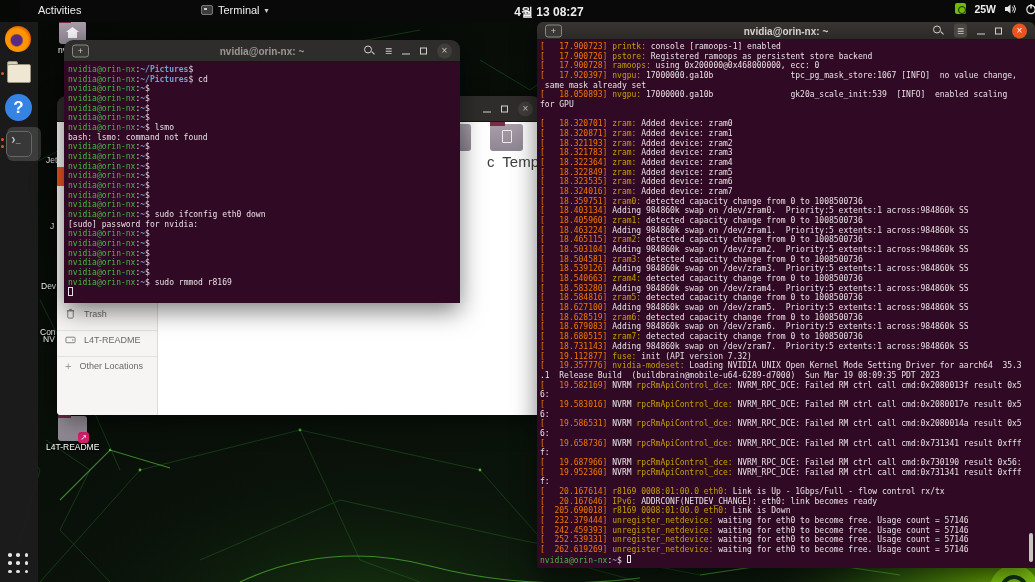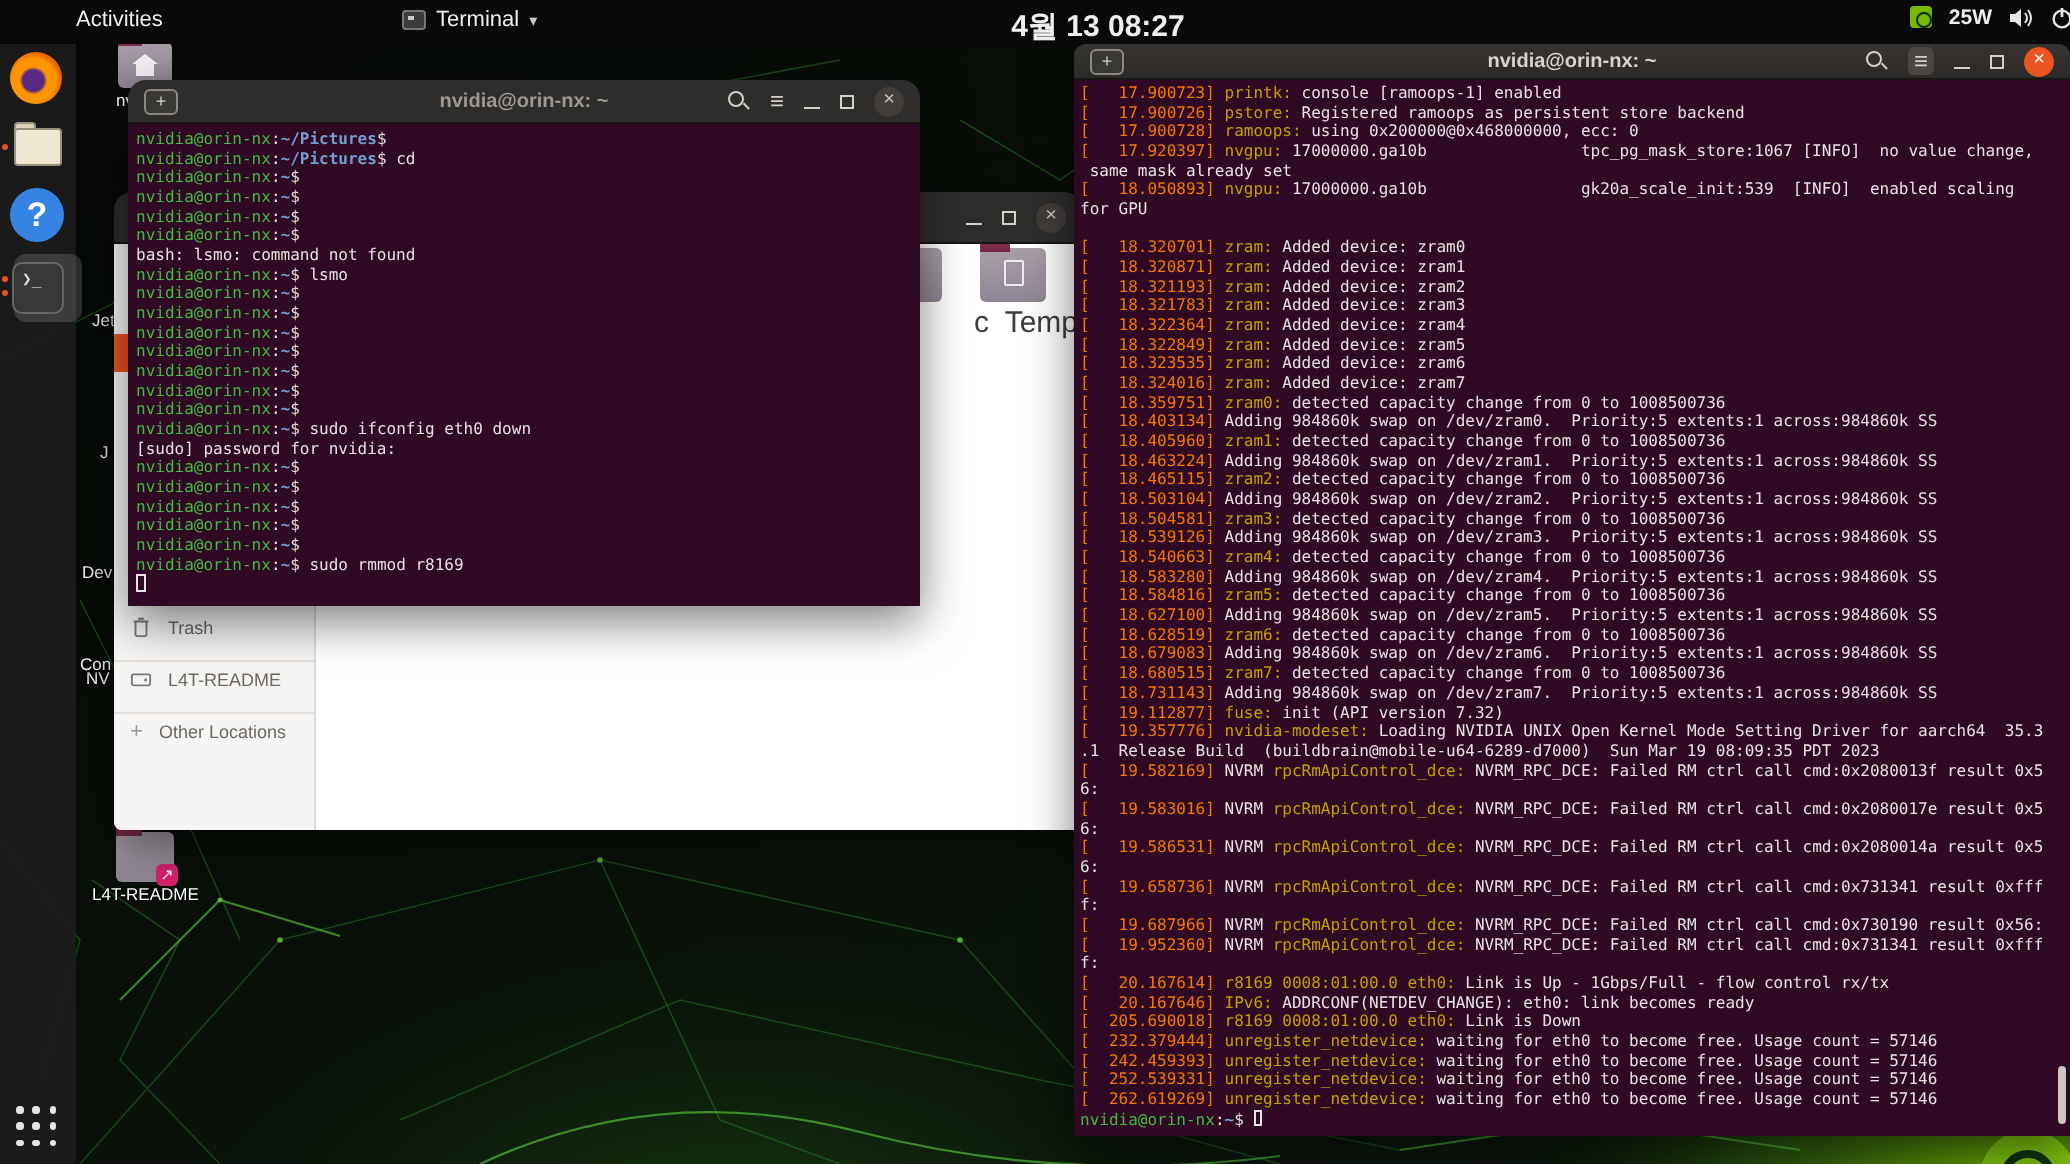--- a/index.html
+++ b/index.html
@@ -16,21 +16,21 @@
   .folder { position:relative; width:100%; height:100%; background:linear-gradient(180deg,#a89ea8 0%,#8f8694 100%); border-radius:3px; }
   .folder:before { content:""; position:absolute; left:0; top:-3px; width:45%; height:5px; background:#7b2b48; border-radius:2px 2px 0 0; }
   .badge-link { position:absolute; right:-2px; bottom:-2px; width:11px; height:11px; background:#d8226f; border-radius:3px; color:#fff; font-size:8px; line-height:11px; text-align:center; }
   
   #topbar { position:absolute; left:0; top:0; width:1035px; height:22px; background:#090909; z-index:50; color:#eee; font-size:11px;margin-left:20px; }
   #activities { position:absolute; left:18px; top:4px; }
   #appmenu { position:absolute; left:181px; top:4px; display:flex; align-items:center; gap:5px; }
   #appmenu .term-glyph { width:12px; height:10px; background:#3c3c3c; border:1px solid #777; border-radius:2px; position:relative; }
   #appmenu .term-glyph:after { content:""; position:absolute; left:2px; top:2px; width:3px; height:2px; background:#ccc; }
   .caret { font-size:8px; color:#ccc; }
-  #clock { position:absolute; left:529px; top:4px; transform:translateX(-50%); font-weight:bold; font-size:15px; }
+  #clock { position:absolute; left:529px; top:4px; transform:translateX(-50%); font-weight:bold; font-size:12px; }
   #tray { position:absolute; right:6px; top:3px; display:flex; align-items:flex-start; gap:8px; height:16px; }
   #nv-ico { width:11px; height:11px; background:#76b900; border-radius:2px; position:relative; }
   #nv-ico:after { content:""; position:absolute; left:2.5px; top:2.5px; width:6px; height:6px; border-radius:50%; border:1.5px solid #0c2a0c; }
   #pwr-mode { font-size:10.5px; font-weight:bold; }
   
   #dock { position:absolute; left:0; top:22px; width:38px; height:560px; background:#1d1d1de8; z-index:40; }
   .dock-item { position:absolute; left:5px; width:28px; height:28px; }
   .dot { position:absolute; left:-4px; width:3px; height:3px; border-radius:50%; background:#e95420; }
   #ff-icon { top:4px; left:1px; width:26px; height:26px; border-radius:50%;
      background:radial-gradient(circle at 45% 55%, #5a2a82 0 26%, #ff9500 34% 55%, #e66000 70%, #ffcb00 100%); }
@@ -218,22 +218,22 @@
         <span class="b-close gray">×</span>
       </div>
     </div>
     <div class="term-body" id="lt-body">
         <div class="ln"><span class="seg-g">nvidia@orin-nx</span><span class="seg-w">:</span><span class="seg-b">~/Pictures</span><span class="seg-w">$</span></div>
         <div class="ln"><span class="seg-g">nvidia@orin-nx</span><span class="seg-w">:</span><span class="seg-b">~/Pictures</span><span class="seg-w">$ cd</span></div>
         <div class="ln"><span class="seg-g">nvidia@orin-nx</span><span class="seg-w">:</span><span class="seg-b">~</span><span class="seg-w">$</span></div>
         <div class="ln"><span class="seg-g">nvidia@orin-nx</span><span class="seg-w">:</span><span class="seg-b">~</span><span class="seg-w">$</span></div>
         <div class="ln"><span class="seg-g">nvidia@orin-nx</span><span class="seg-w">:</span><span class="seg-b">~</span><span class="seg-w">$</span></div>
         <div class="ln"><span class="seg-g">nvidia@orin-nx</span><span class="seg-w">:</span><span class="seg-b">~</span><span class="seg-w">$</span></div>
+        <div class="ln"><span class="seg-g">nvidia@orin-nx</span><span class="seg-w">:</span><span class="seg-b">~</span><span class="seg-w">$ lsmo</span></div>
         <div class="ln"><span class="seg-w">bash: lsmo: command not found</span></div>
-        <div class="ln"><span class="seg-g">nvidia@orin-nx</span><span class="seg-w">:</span><span class="seg-b">~</span><span class="seg-w">$ lsmo</span></div>
         <div class="ln"><span class="seg-g">nvidia@orin-nx</span><span class="seg-w">:</span><span class="seg-b">~</span><span class="seg-w">$</span></div>
         <div class="ln"><span class="seg-g">nvidia@orin-nx</span><span class="seg-w">:</span><span class="seg-b">~</span><span class="seg-w">$</span></div>
         <div class="ln"><span class="seg-g">nvidia@orin-nx</span><span class="seg-w">:</span><span class="seg-b">~</span><span class="seg-w">$</span></div>
         <div class="ln"><span class="seg-g">nvidia@orin-nx</span><span class="seg-w">:</span><span class="seg-b">~</span><span class="seg-w">$</span></div>
         <div class="ln"><span class="seg-g">nvidia@orin-nx</span><span class="seg-w">:</span><span class="seg-b">~</span><span class="seg-w">$</span></div>
         <div class="ln"><span class="seg-g">nvidia@orin-nx</span><span class="seg-w">:</span><span class="seg-b">~</span><span class="seg-w">$</span></div>
         <div class="ln"><span class="seg-g">nvidia@orin-nx</span><span class="seg-w">:</span><span class="seg-b">~</span><span class="seg-w">$</span></div>
         <div class="ln"><span class="seg-g">nvidia@orin-nx</span><span class="seg-w">:</span><span class="seg-b">~</span><span class="seg-w">$ sudo ifconfig eth0 down</span></div>
         <div class="ln"><span class="seg-w">[sudo] password for nvidia:</span></div>
         <div class="ln"><span class="seg-g">nvidia@orin-nx</span><span class="seg-w">:</span><span class="seg-b">~</span><span class="seg-w">$</span></div>

